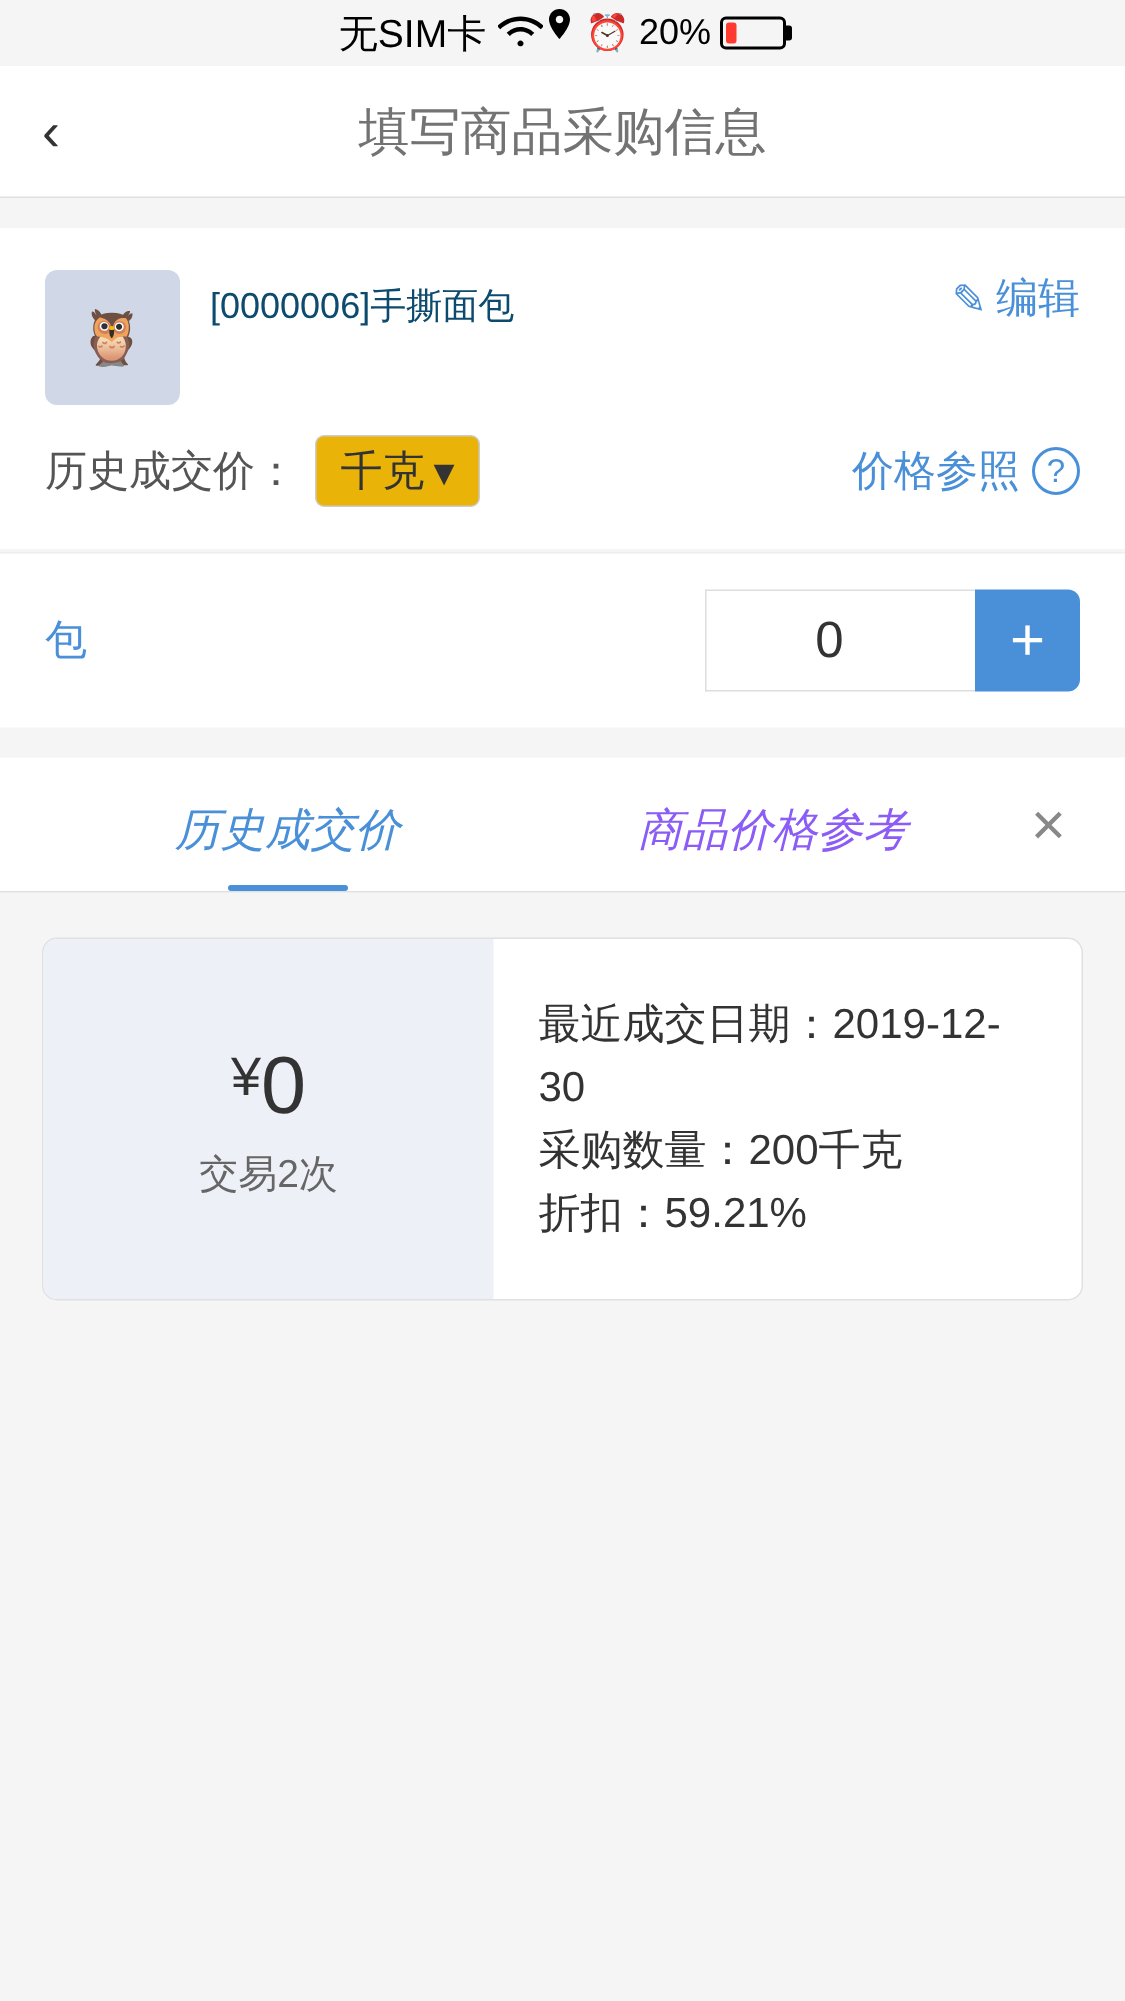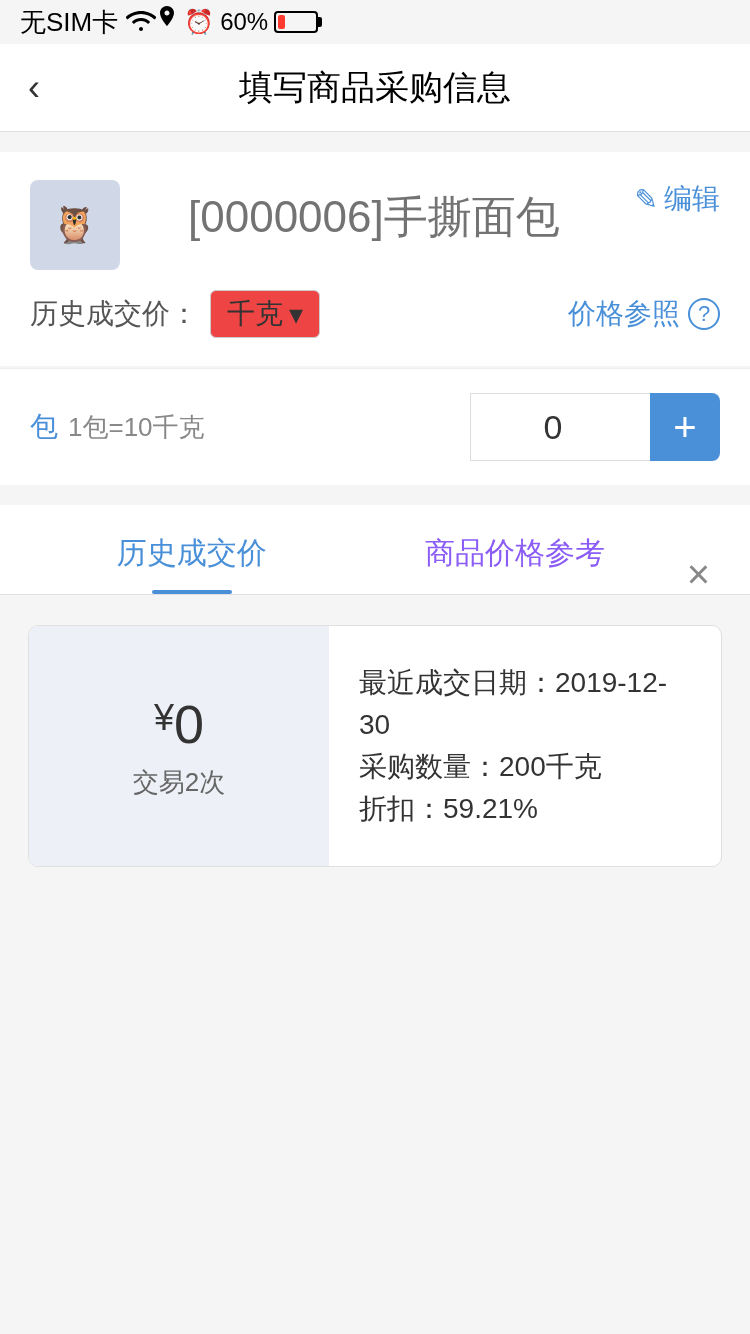--- a/index.html
+++ b/index.html
@@ -12,21 +12,21 @@
       overflow-x: hidden;
     }
 
     
     .status-bar {
       width: 750px;
       height: 44px;
       background: #f5f5f5;
       display: flex;
       align-items: center;
-      justify-content: flex-start;
+      justify-content: center;
       padding: 0 20px;
       font-size: 26px;
     }
     .status-left {
       display: flex;
       align-items: center;
       gap: 8px;
       font-size: 26px;
       color: #000;
     }
@@ -87,21 +87,21 @@
     .nav-back {
       position: absolute;
       left: 28px;
       font-size: 36px;
       color: #333;
       cursor: pointer;
     }
     .nav-title {
       font-size: 34px;
       font-weight: 500;
-      color: #000000;
+      color: #737373;
     }
 
     
     .product-card {
       background: #fff;
       padding: 28px 30px;
       margin-top: 20px;
     }
     .product-header {
       display: flex;
@@ -122,25 +122,24 @@
       display: flex;
       align-items: center;
       justify-content: center;
       flex-shrink: 0;
     }
     .owl-icon {
       font-size: 36px;
       color: #6b7a99;
     }
     .product-name {
-      font-size: 44px;
-      color: #737373;
+      font-size: 24px;
+      color: #0c4a6e;
       font-weight: 500;
       padding-top: 8px;
-      margin-left: 48px;
     }
     .edit-btn {
       display: flex;
       align-items: center;
       gap: 6px;
       color: #4a90d9;
       font-size: 28px;
       cursor: pointer;
       flex-shrink: 0;
     }
@@ -156,21 +155,21 @@
       gap: 12px;
       font-size: 28px;
       color: #555;
     }
     .unit-select {
       border: 1px solid #ccc;
       border-radius: 6px;
       padding: 4px 16px;
       font-size: 28px;
       color: #333;
-      background: #ef4444;
+      background: #eab308;
       display: flex;
       align-items: center;
       gap: 6px;
     }
     .price-ref {
       display: flex;
       align-items: center;
       gap: 8px;
       color: #4a90d9;
       font-size: 28px;
@@ -243,23 +242,24 @@
     }
 
     
     .tabs-container {
       background: #fff;
       margin-top: 20px;
       border-bottom: 1px solid #e0e0e0;
     }
     .tabs-row {
       display: flex;
-      align-items: flex-end;
+      align-items: center;
       padding: 0 30px;
       position: relative;
+      font-style: italic;
     }
     .tab-item {
       flex: 1;
       text-align: center;
       padding: 28px 0 20px;
       font-size: 30px;
       cursor: pointer;
       position: relative;
     }
     .tab-item.active {
@@ -351,21 +351,21 @@
       </svg>
     </span>
   </div>
   <div class="status-right">
     <span>
       <svg width="22" height="26" viewBox="0 0 22 26" fill="none">
         <path d="M11 0C7.1 0 4 3.1 4 7c0 5.3 7 13 7 13s7-7.7 7-13c0-3.9-3.1-7-7-7zm0 9.5c-1.4 0-2.5-1.1-2.5-2.5S9.6 4.5 11 4.5s2.5 1.1 2.5 2.5S12.4 9.5 11 9.5z" fill="#000"></path>
       </svg>
     </span>
     <span>⏰</span>
-    <span>60%</span>
+    <span>20%</span>
     <div class="battery">
       <div class="battery-fill"></div>
     </div>
   </div>
 </div>
 
 <div class="nav-bar">
   <div class="nav-back">‹</div>
   <div class="nav-title">填写商品采购信息</div>
 </div>
@@ -394,21 +394,20 @@
     <div class="price-ref">
       <span>价格参照</span>
       <div class="price-ref-icon">?</div>
     </div>
   </div>
 </div>
 
 <div class="quantity-section">
   <div class="qty-label">
     <span class="qty-icon">包</span>
-    <span class="qty-unit-text">1包=10千克</span>
   </div>
   <div class="qty-input-group">
     <input class="qty-input" type="number" value="0" style="">
     <button class="qty-plus">+</button>
   </div>
 </div>
 
 <div class="tabs-container">
   <div class="tabs-row">
     <div class="tab-item active">

